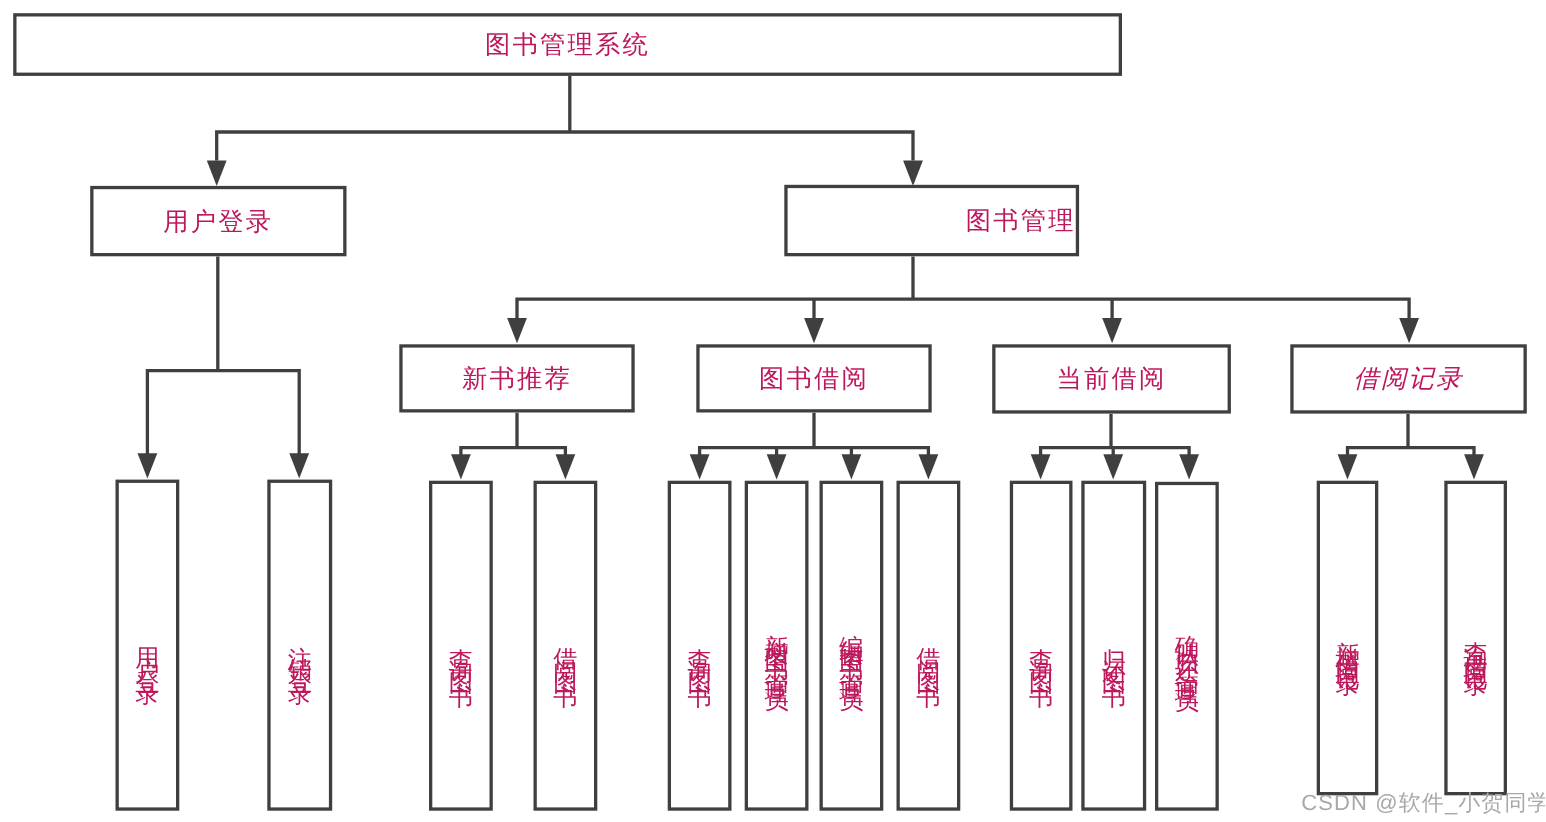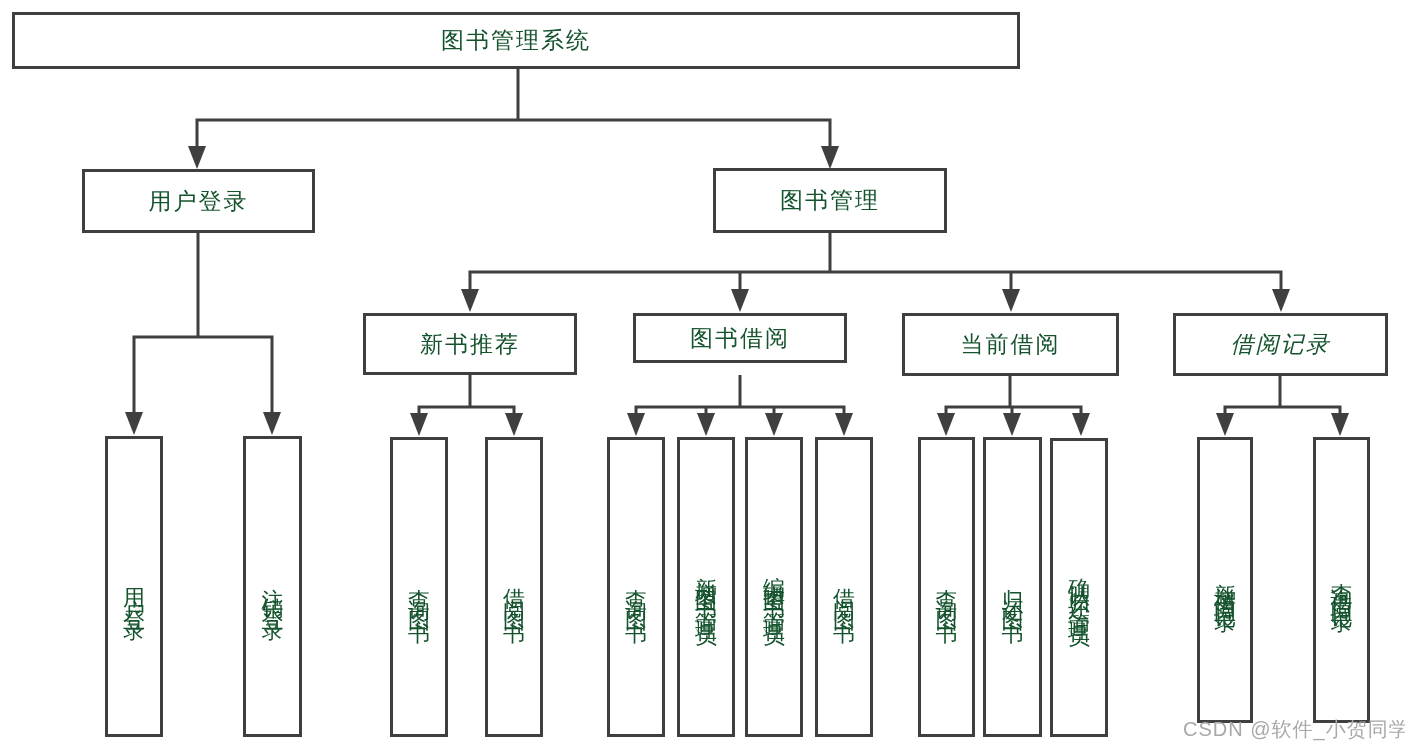--- a/index.html
+++ b/index.html
@@ -22,21 +22,21 @@
     z-index: 1;
   }
   .box {
     position: absolute;
     box-sizing: border-box;
     border: 3px solid #3f3f3f;
     background: #ffffff;
     display: flex;
     align-items: center;
     justify-content: center;
-    color: #14532d;
+    color: #be185d;
     z-index: 2;
   }
   .h {
     font-size: 23px;
     letter-spacing: 2px;
     white-space: nowrap;
   }
   .v {
     writing-mode: vertical-rl;
     text-orientation: mixed;
@@ -117,28 +117,28 @@
     </g>
   </svg>
 
   <div class="box h" style="left:12px; top:12px; width:1008px; height:57px;">
     <span>图书管理系统</span>
   </div>
 
   <div class="box h" style="left:82px; top:169px; width:233px; height:64px;">
     <span>用户登录</span>
   </div>
-  <div class="box h" style="left:713px; top:168px; width:234px; height:65px;">
+  <div class="box h" style="left:713px; top:168px; width:268px; height:65px;justify-content:flex-end;">
     <span>图书管理</span>
   </div>
 
   <div class="box h" style="left:363px; top:313px; width:214px; height:62px;text-align:center;">
     <span>新书推荐</span>
   </div>
-  <div class="box h" style="left:633px; top:313px; width:214px; height:50px;">
+  <div class="box h" style="left:633px; top:313px; width:214px; height:62px;">
     <span>图书借阅</span>
   </div>
   <div class="box h" style="left:902px; top:313px; width:217px; height:63px;">
     <span>当前借阅</span>
   </div>
   <div class="box h" style="left:1173px; top:313px; width:215px; height:63px;font-style:italic;">
     <span>借阅记录</span>
   </div>
 
   <div class="box v" style="left:105px; top:436px; width:58px; height:301px;">

